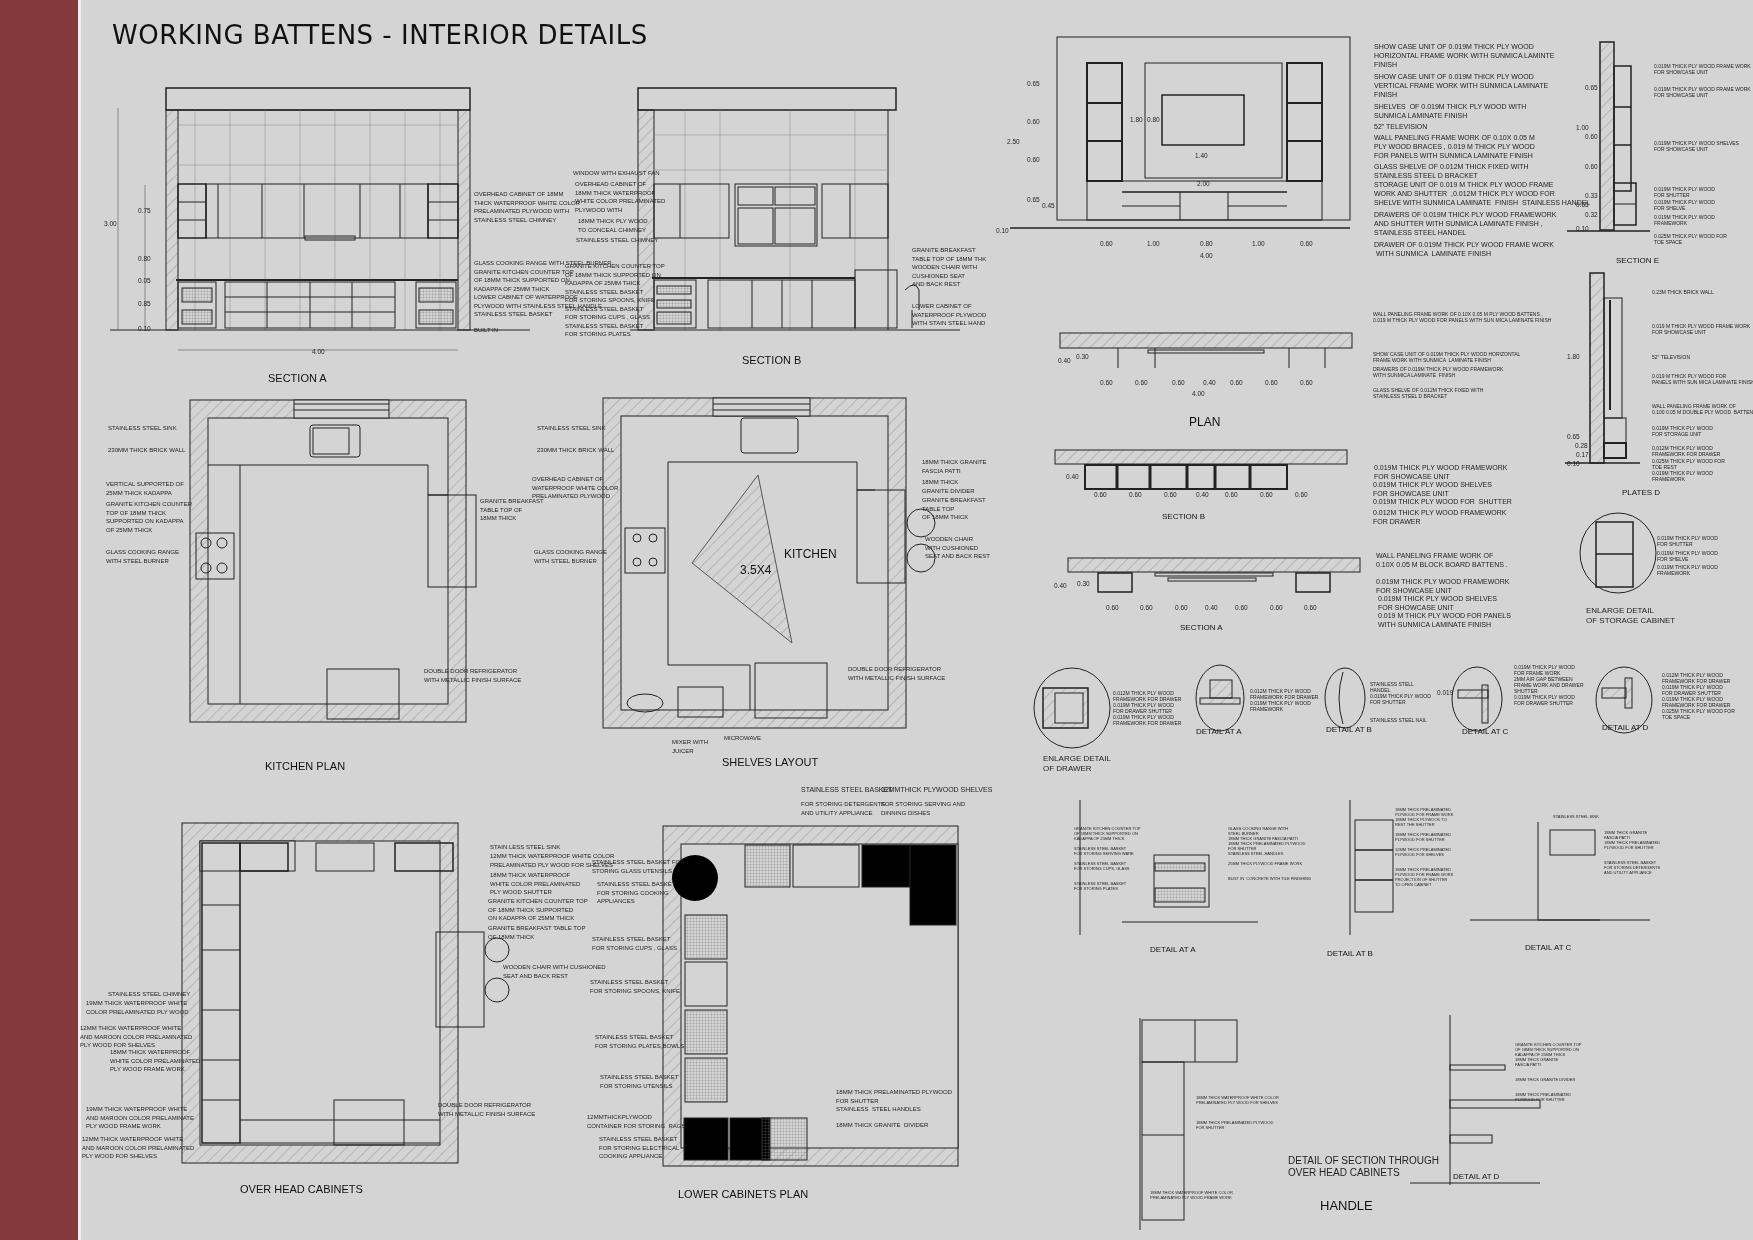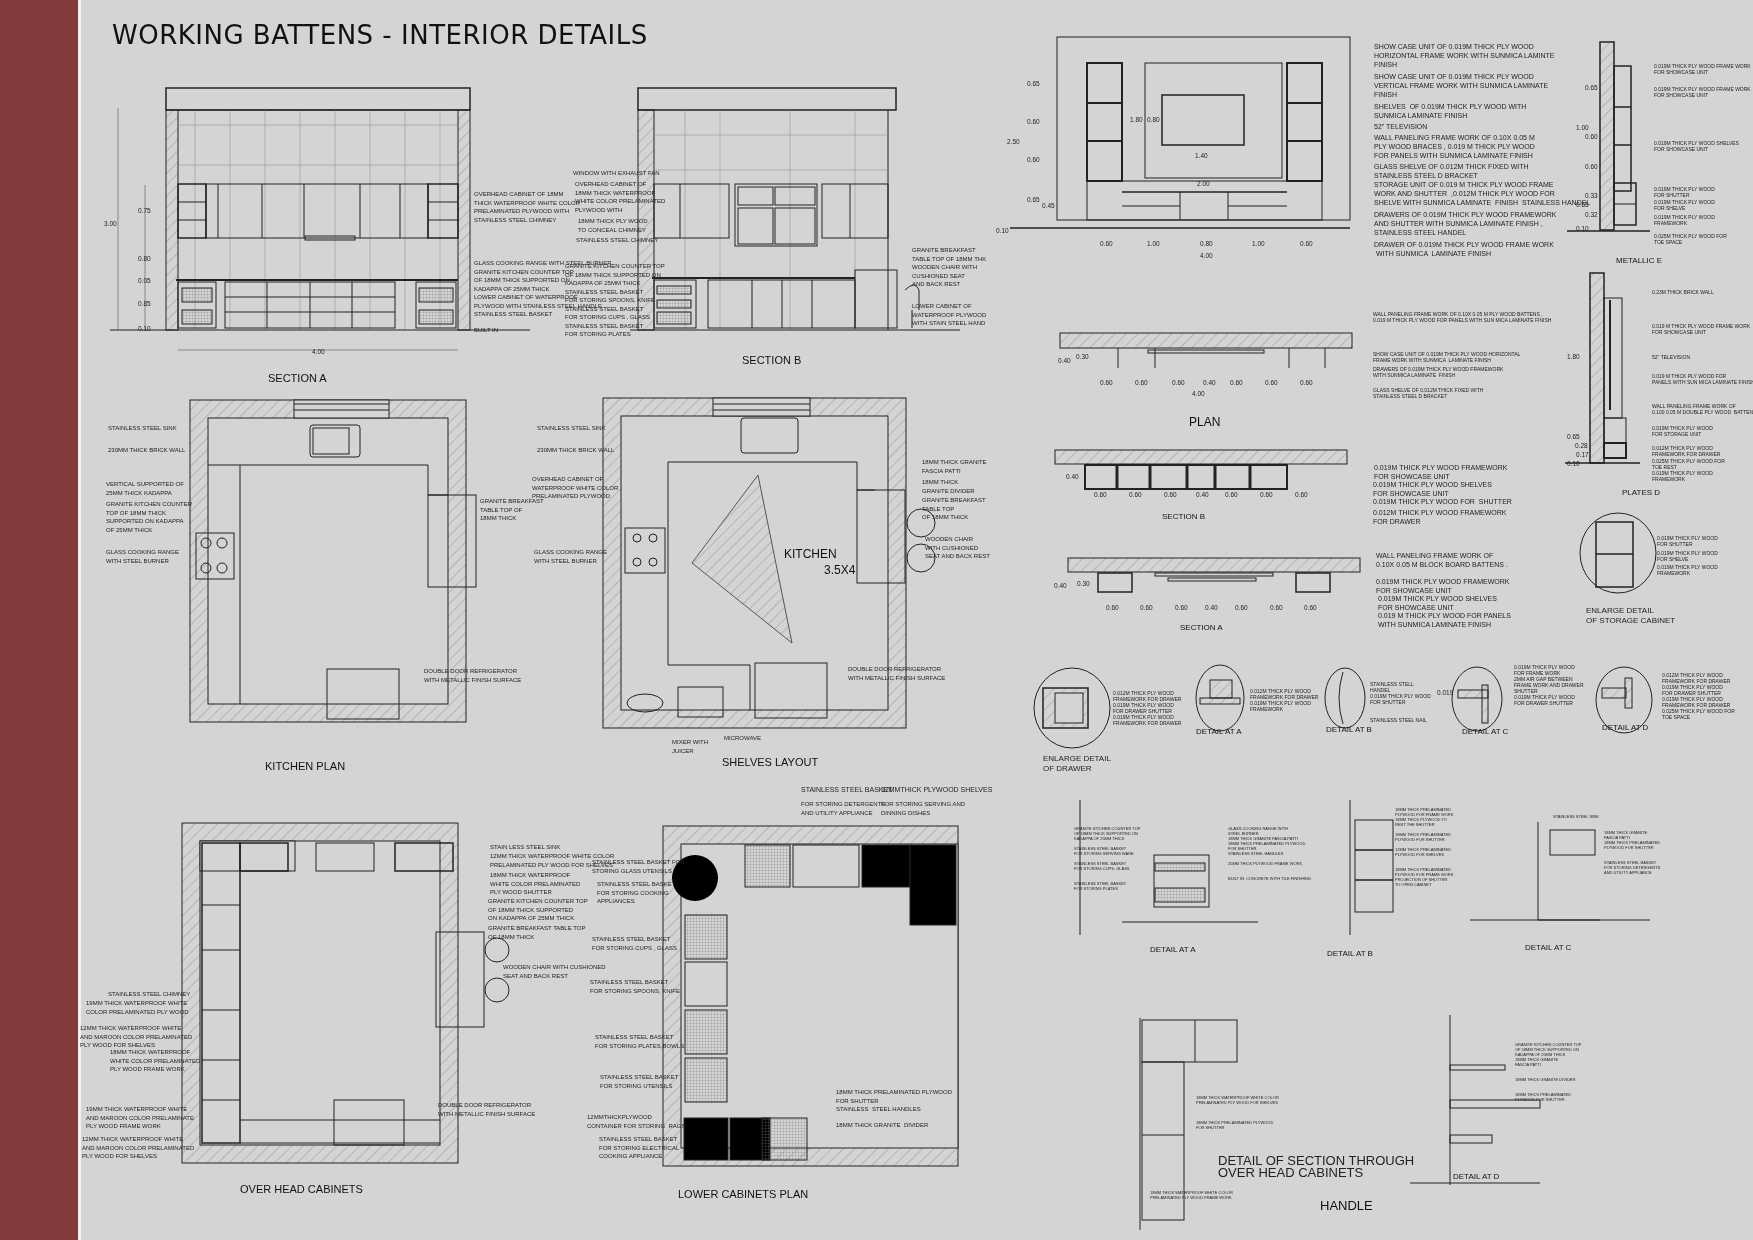--- a/index.html
+++ b/index.html
@@ -343,21 +343,21 @@
 <div class="note" style="left:106px;top:548px;">GLASS COOKING RANGE
 WITH STEEL BURNER</div>
 <div class="note" style="left:480px;top:497px;">GRANITE BREAKFAST
 TABLE TOP OF
 18MM THICK</div>
 <div class="note" style="left:424px;top:667px;">DOUBLE DOOR REFRIGERATOR
 WITH METALLIC FINISH SURFACE</div>
 <div class="lbl" style="left:265px;top:760px;">KITCHEN PLAN</div>
 
 <div class="kitchen" style="left:784px;top:546px;">KITCHEN</div>
-<div class="kitchen" style="left:824px;top:562px;">3.5X4</div>
+<div class="kitchen" style="left:740px;top:562px;">3.5X4</div>
 <div class="note" style="left:537px;top:424px;">STAINLESS STEEL SINK</div>
 <div class="note" style="left:537px;top:446px;">230MM THICK BRICK WALL</div>
 <div class="note" style="left:532px;top:475px;">OVERHEAD CABINET OF
 WATERPROOF WHITE COLOR
 PRELAMINATED PLYWOOD</div>
 <div class="note" style="left:534px;top:548px;">GLASS COOKING RANGE
 WITH STEEL BURNER</div>
 <div class="note" style="left:922px;top:458px;">18MM THICK GRANITE
 FASCIA PATTI</div>
 <div class="note" style="left:922px;top:478px;">18MM THICK
@@ -492,21 +492,21 @@
 <div class="note" style="left:1654px;top:140px;font-size:5px;line-height:6px;">0.019M THICK PLY WOOD SHELVES
 FOR SHOWCASE UNIT</div>
 <div class="note" style="left:1654px;top:186px;font-size:5px;line-height:6px;">0.019M THICK PLY WOOD
 FOR SHUTTER</div>
 <div class="note" style="left:1654px;top:199px;font-size:5px;line-height:6px;">0.019M THICK PLY WOOD
 FOR SHELVE</div>
 <div class="note" style="left:1654px;top:214px;font-size:5px;line-height:6px;">0.019M THICK PLY WOOD
 FRAMEWORK</div>
 <div class="note" style="left:1654px;top:233px;font-size:5px;line-height:6px;">0.025M THICK PLY WOOD FOR
 TOE SPACE</div>
-<div class="lbl" style="left:1616px;top:256px;font-size:8px;">METALLIC E</div>
+<div class="lbl" style="left:1616px;top:256px;font-size:8px;">SECTION E</div>
 
 <div class="dim" style="left:1058px;top:357px;">0.40</div>
 <div class="dim" style="left:1076px;top:353px;">0.30</div>
 <div class="dim" style="left:1100px;top:379px;">0.60</div>
 <div class="dim" style="left:1135px;top:379px;">0.60</div>
 <div class="dim" style="left:1172px;top:379px;">0.60</div>
 <div class="dim" style="left:1203px;top:379px;">0.40</div>
 <div class="dim" style="left:1230px;top:379px;">0.60</div>
 <div class="dim" style="left:1265px;top:379px;">0.60</div>
 <div class="dim" style="left:1300px;top:379px;">0.60</div>
@@ -681,21 +681,21 @@
 STAINLESS STEEL BASKET
 FOR STORING DETERGENTS
 AND UTILITY APPLIANCE</div>
 <div class="lbl" style="left:1525px;top:943px;font-size:8px;">DETAIL AT C</div>
 <div class="note" style="left:1196px;top:1095px;font-size:4px;line-height:5px;">18MM THICK WATERPROOF WHITE COLOR
 PRELAMINATED PLY WOOD FOR SHELVES</div>
 <div class="note" style="left:1196px;top:1120px;font-size:4px;line-height:5px;">18MM THICK PRELAMINATED PLYWOOD
 FOR SHUTTER</div>
 <div class="note" style="left:1150px;top:1190px;font-size:4px;line-height:5px;">18MM THICK WATERPROOF WHITE COLOR
 PRELAMINATED PLY WOOD FRAME WORK</div>
-<div class="note" style="left:1218px;top:1155px;font-size:13px;line-height:12px;">DETAIL OF SECTION THROUGH
+<div class="note" style="left:1288px;top:1155px;font-size:10px;line-height:12px;">DETAIL OF SECTION THROUGH
 OVER HEAD CABINETS</div>
 <div class="note" style="left:1515px;top:1042px;font-size:4px;line-height:5px;">GRANITE KITCHEN COUNTER TOP
 OF 18MM THICK SUPPORTED ON
 KADAPPA OF 25MM THICK
 18MM THICK GRANITE
 FASCIA PATTI
 
 
 18MM THICK GRANITE DIVIDER
 

